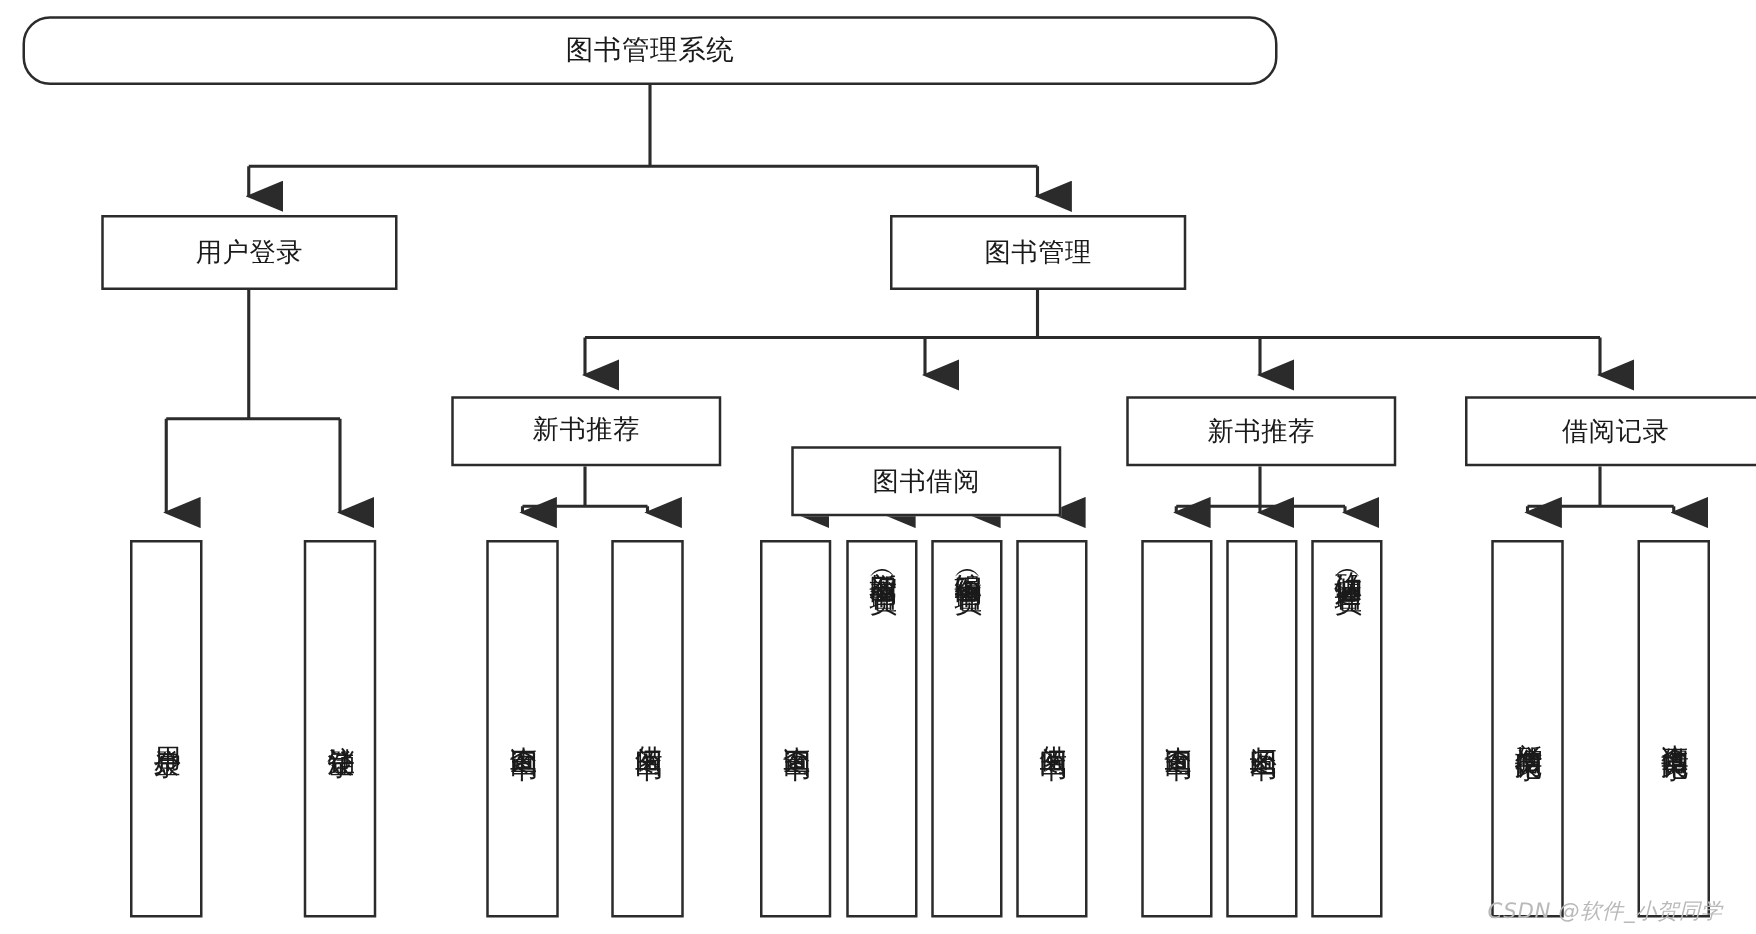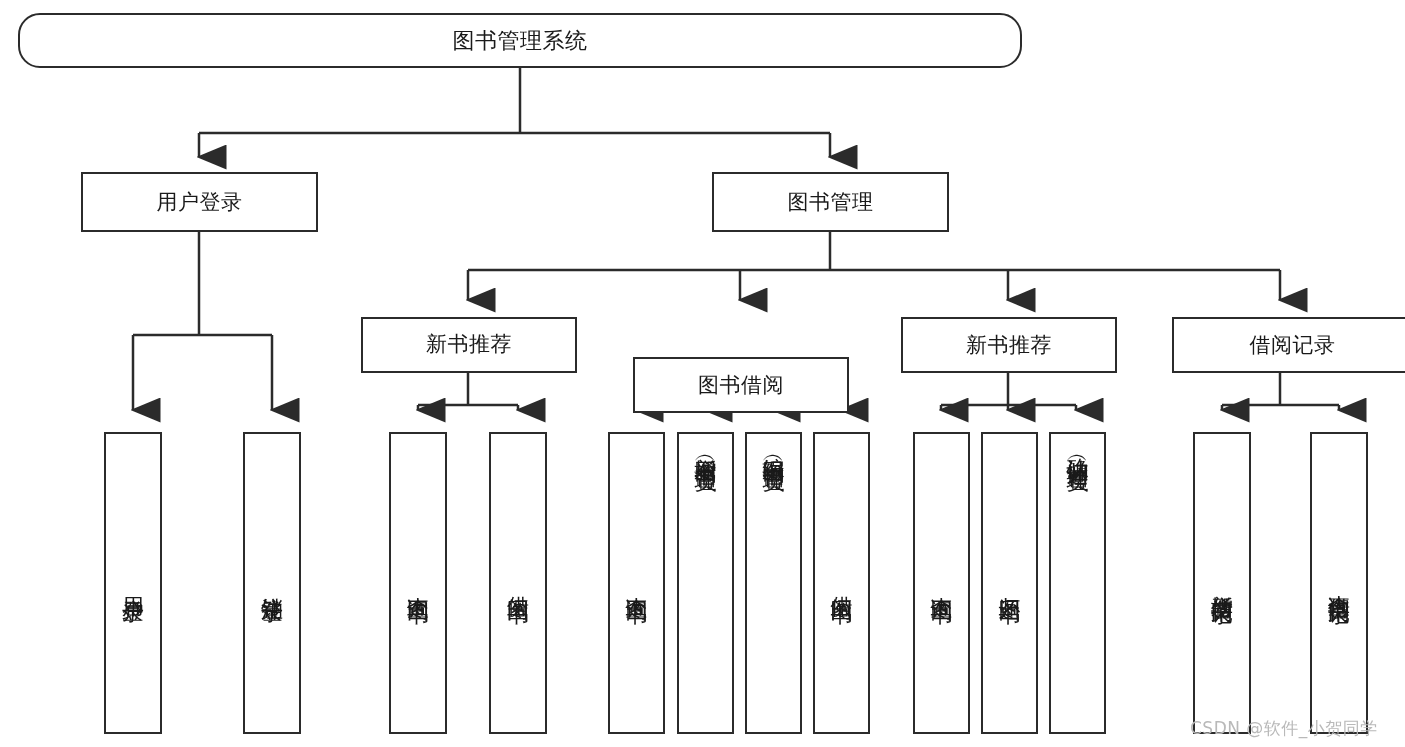--- a/index.html
+++ b/index.html
@@ -64,20 +64,21 @@
     align-items: center;
     padding-top: 0;
   }
   .watermark {
     position: absolute;
     font-size: 17px;
     color: #b9b9b9;
     white-space: nowrap;
     letter-spacing: 0.5px;
     pointer-events: none;
+    font-style: italic;
   }
 </style>
 </head>
 <body>
 
 <div id="canvas">
 
   <svg id="edges" viewBox="0 0 1405 747" xmlns="http://www.w3.org/2000/svg">
     <defs>
       <marker id="arrow" viewBox="0 0 10 12" refX="5" refY="11" markerWidth="10" markerHeight="12" orient="auto-start-reverse">

